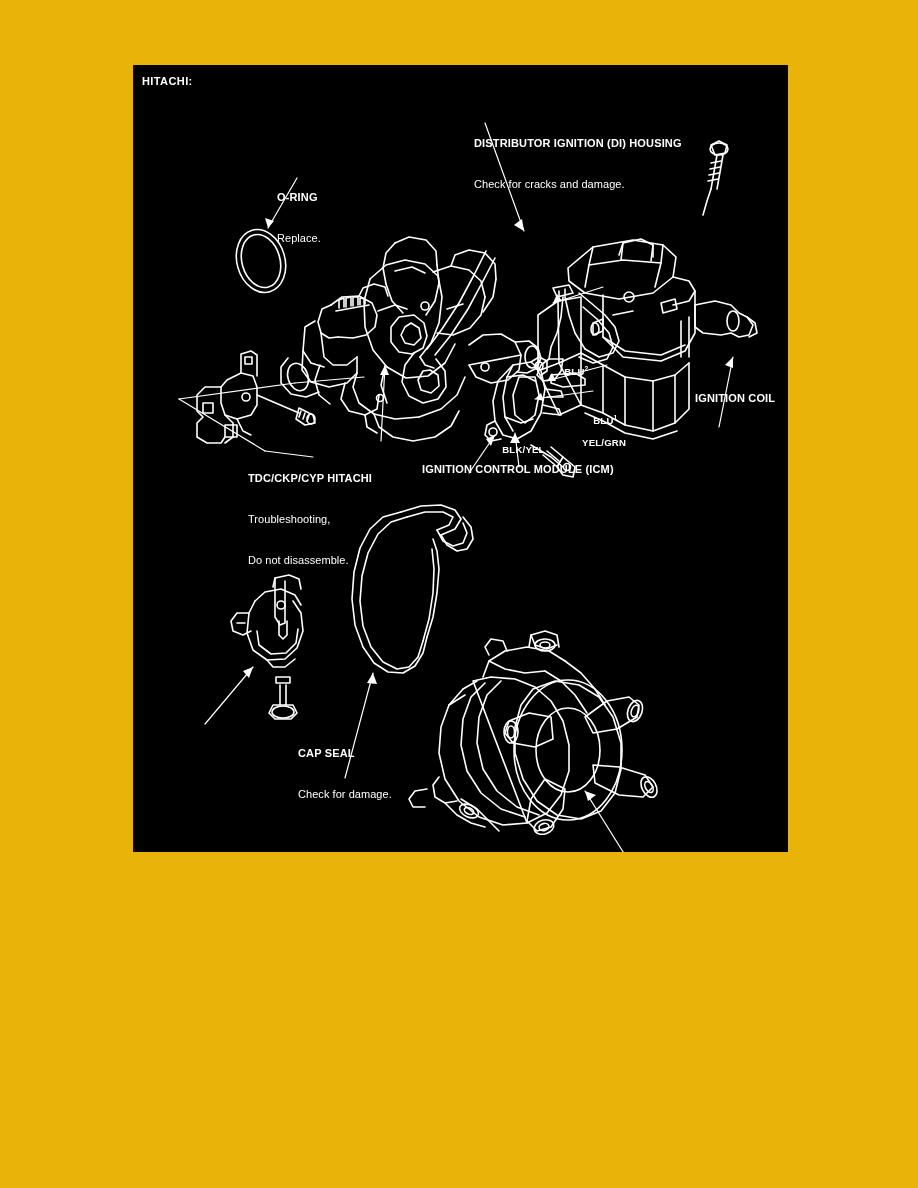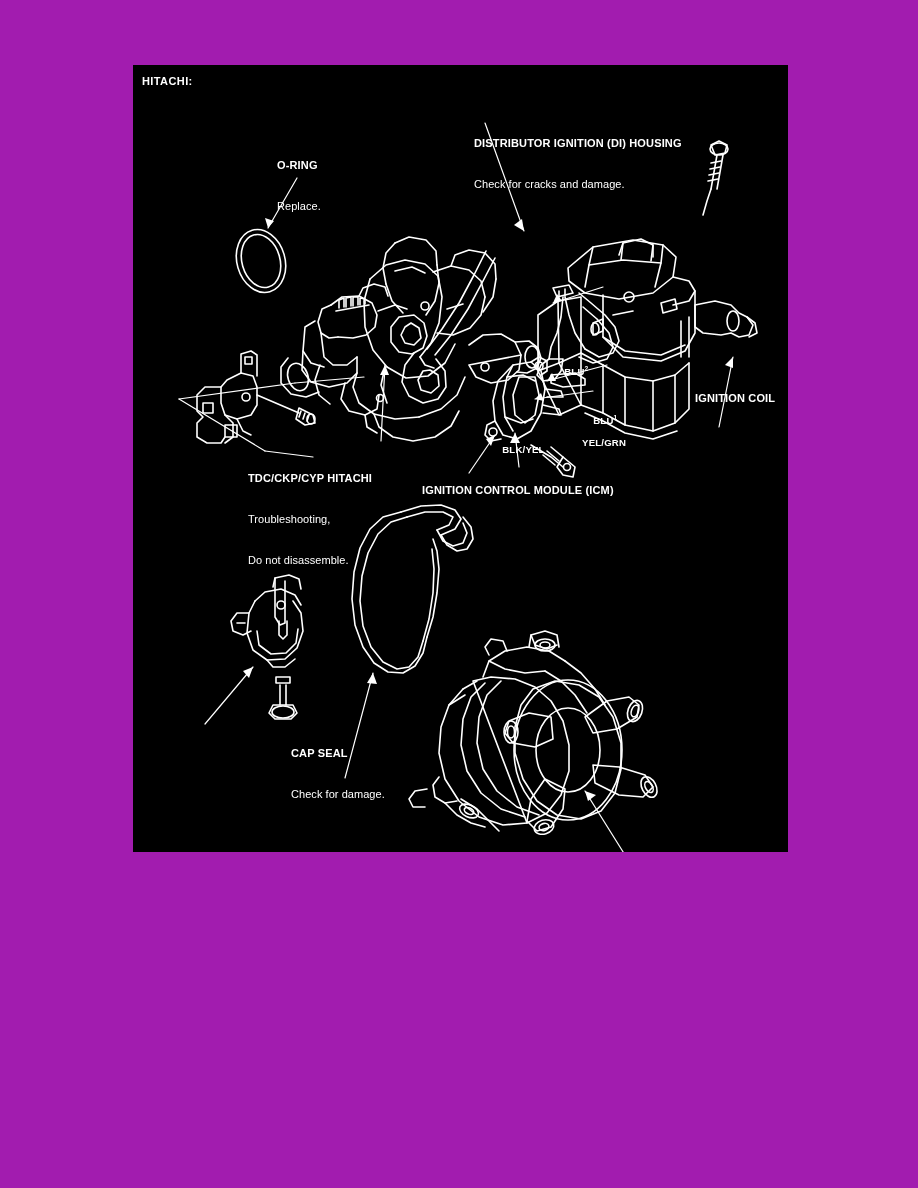--- a/index.html
+++ b/index.html
@@ -9,21 +9,21 @@
     background: #ffffff;
     width: 918px;
     height: 1188px;
     overflow: hidden;
     font-family: "Liberation Sans", sans-serif;
   }
   #page {
     position: relative;
     width: 918px;
     height: 1188px;
-    background: #a21caf;
+    background: #eab308;
   }
   #figure-panel {
     position: absolute;
     left: 133px;
     top: 65px;
     width: 655px;
     height: 787px;
     background: #000000;
     overflow: hidden;
   }
@@ -380,46 +380,46 @@
 
           <path d="M330 624 L344 616 M316 640 L332 630"></path>
         </g>
 
         <path d="M492 790 L452 726" stroke-width="1.2"></path>
         <path d="M452 726 L455 736 L463 730 Z" fill="#ffffff" stroke="none"></path>
 
       </g>
     </svg>
 
-    <div class="callout" style="left:144px; top:72px;">
+    <div class="callout" style="left:144px; top:104px;">
       <span class="hdr">O-RING</span>
       <span class="sub">Replace.</span>
     </div>
 
     <div class="callout" style="left:341px; top:50px;">
       <span class="hdr">DISTRIBUTOR IGNITION (DI) HOUSING</span>
       <span class="sub">Check for cracks and damage.</span>
     </div>
 
     <div class="callout" style="left:562px; top:305px;">
       <span class="hdr">IGNITION COIL</span>
     </div>
 
     <div class="callout" style="left:115px; top:385px;">
       <span class="hdr">TDC/CKP/CYP HITACHI</span>
       <span class="sub">Troubleshooting,</span>
       <span class="sub">Do not disassemble.</span>
     </div>
 
-    <div class="callout" style="left:289px; top:397px;">
+    <div class="callout" style="left:289px; top:376px;">
       <span class="hdr">IGNITION CONTROL MODULE (ICM)</span>
     </div>
 
 
-    <div class="callout" style="left:158px; top:660px;">
+    <div class="callout" style="left:165px; top:660px;">
       <span class="hdr">CAP SEAL</span>
       <span class="sub">Check for damage.</span>
     </div>
 
 
     <div class="wirelabel" style="left:414px; top:290px;">
       <span>BLU</span><sup>2</sup>
     </div>
 
     <div class="wirelabel" style="left:443px; top:339px;">

